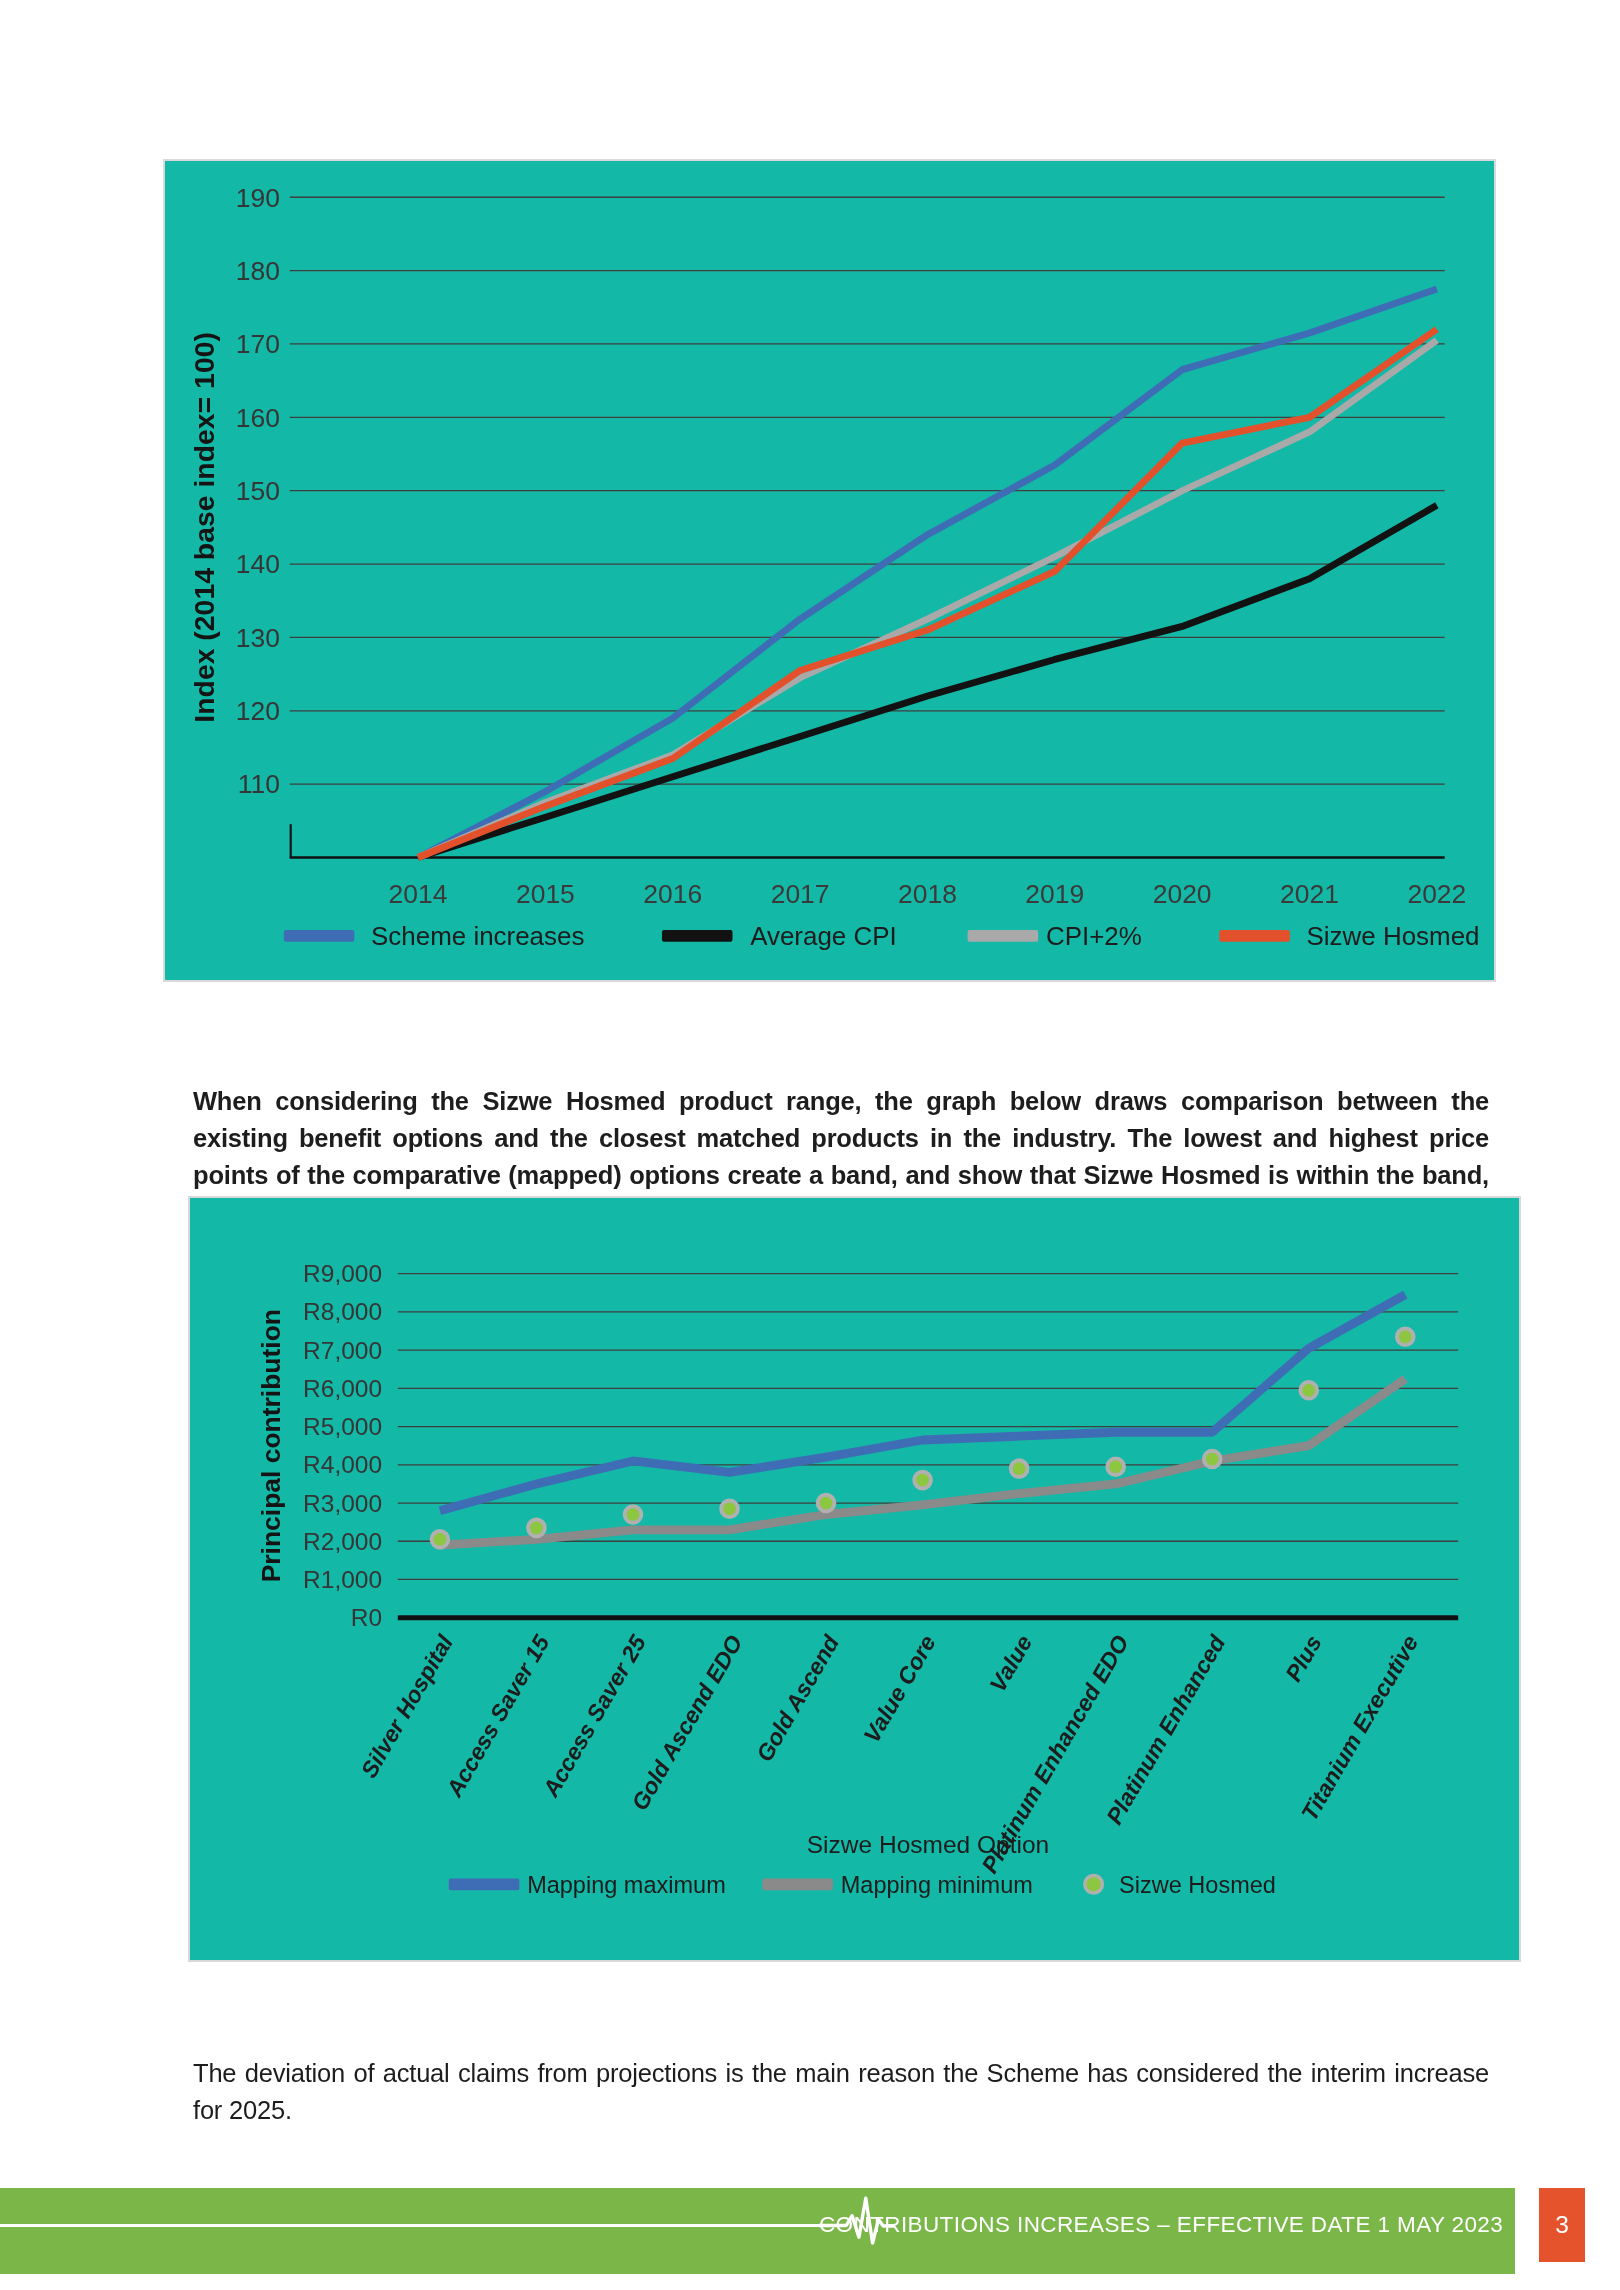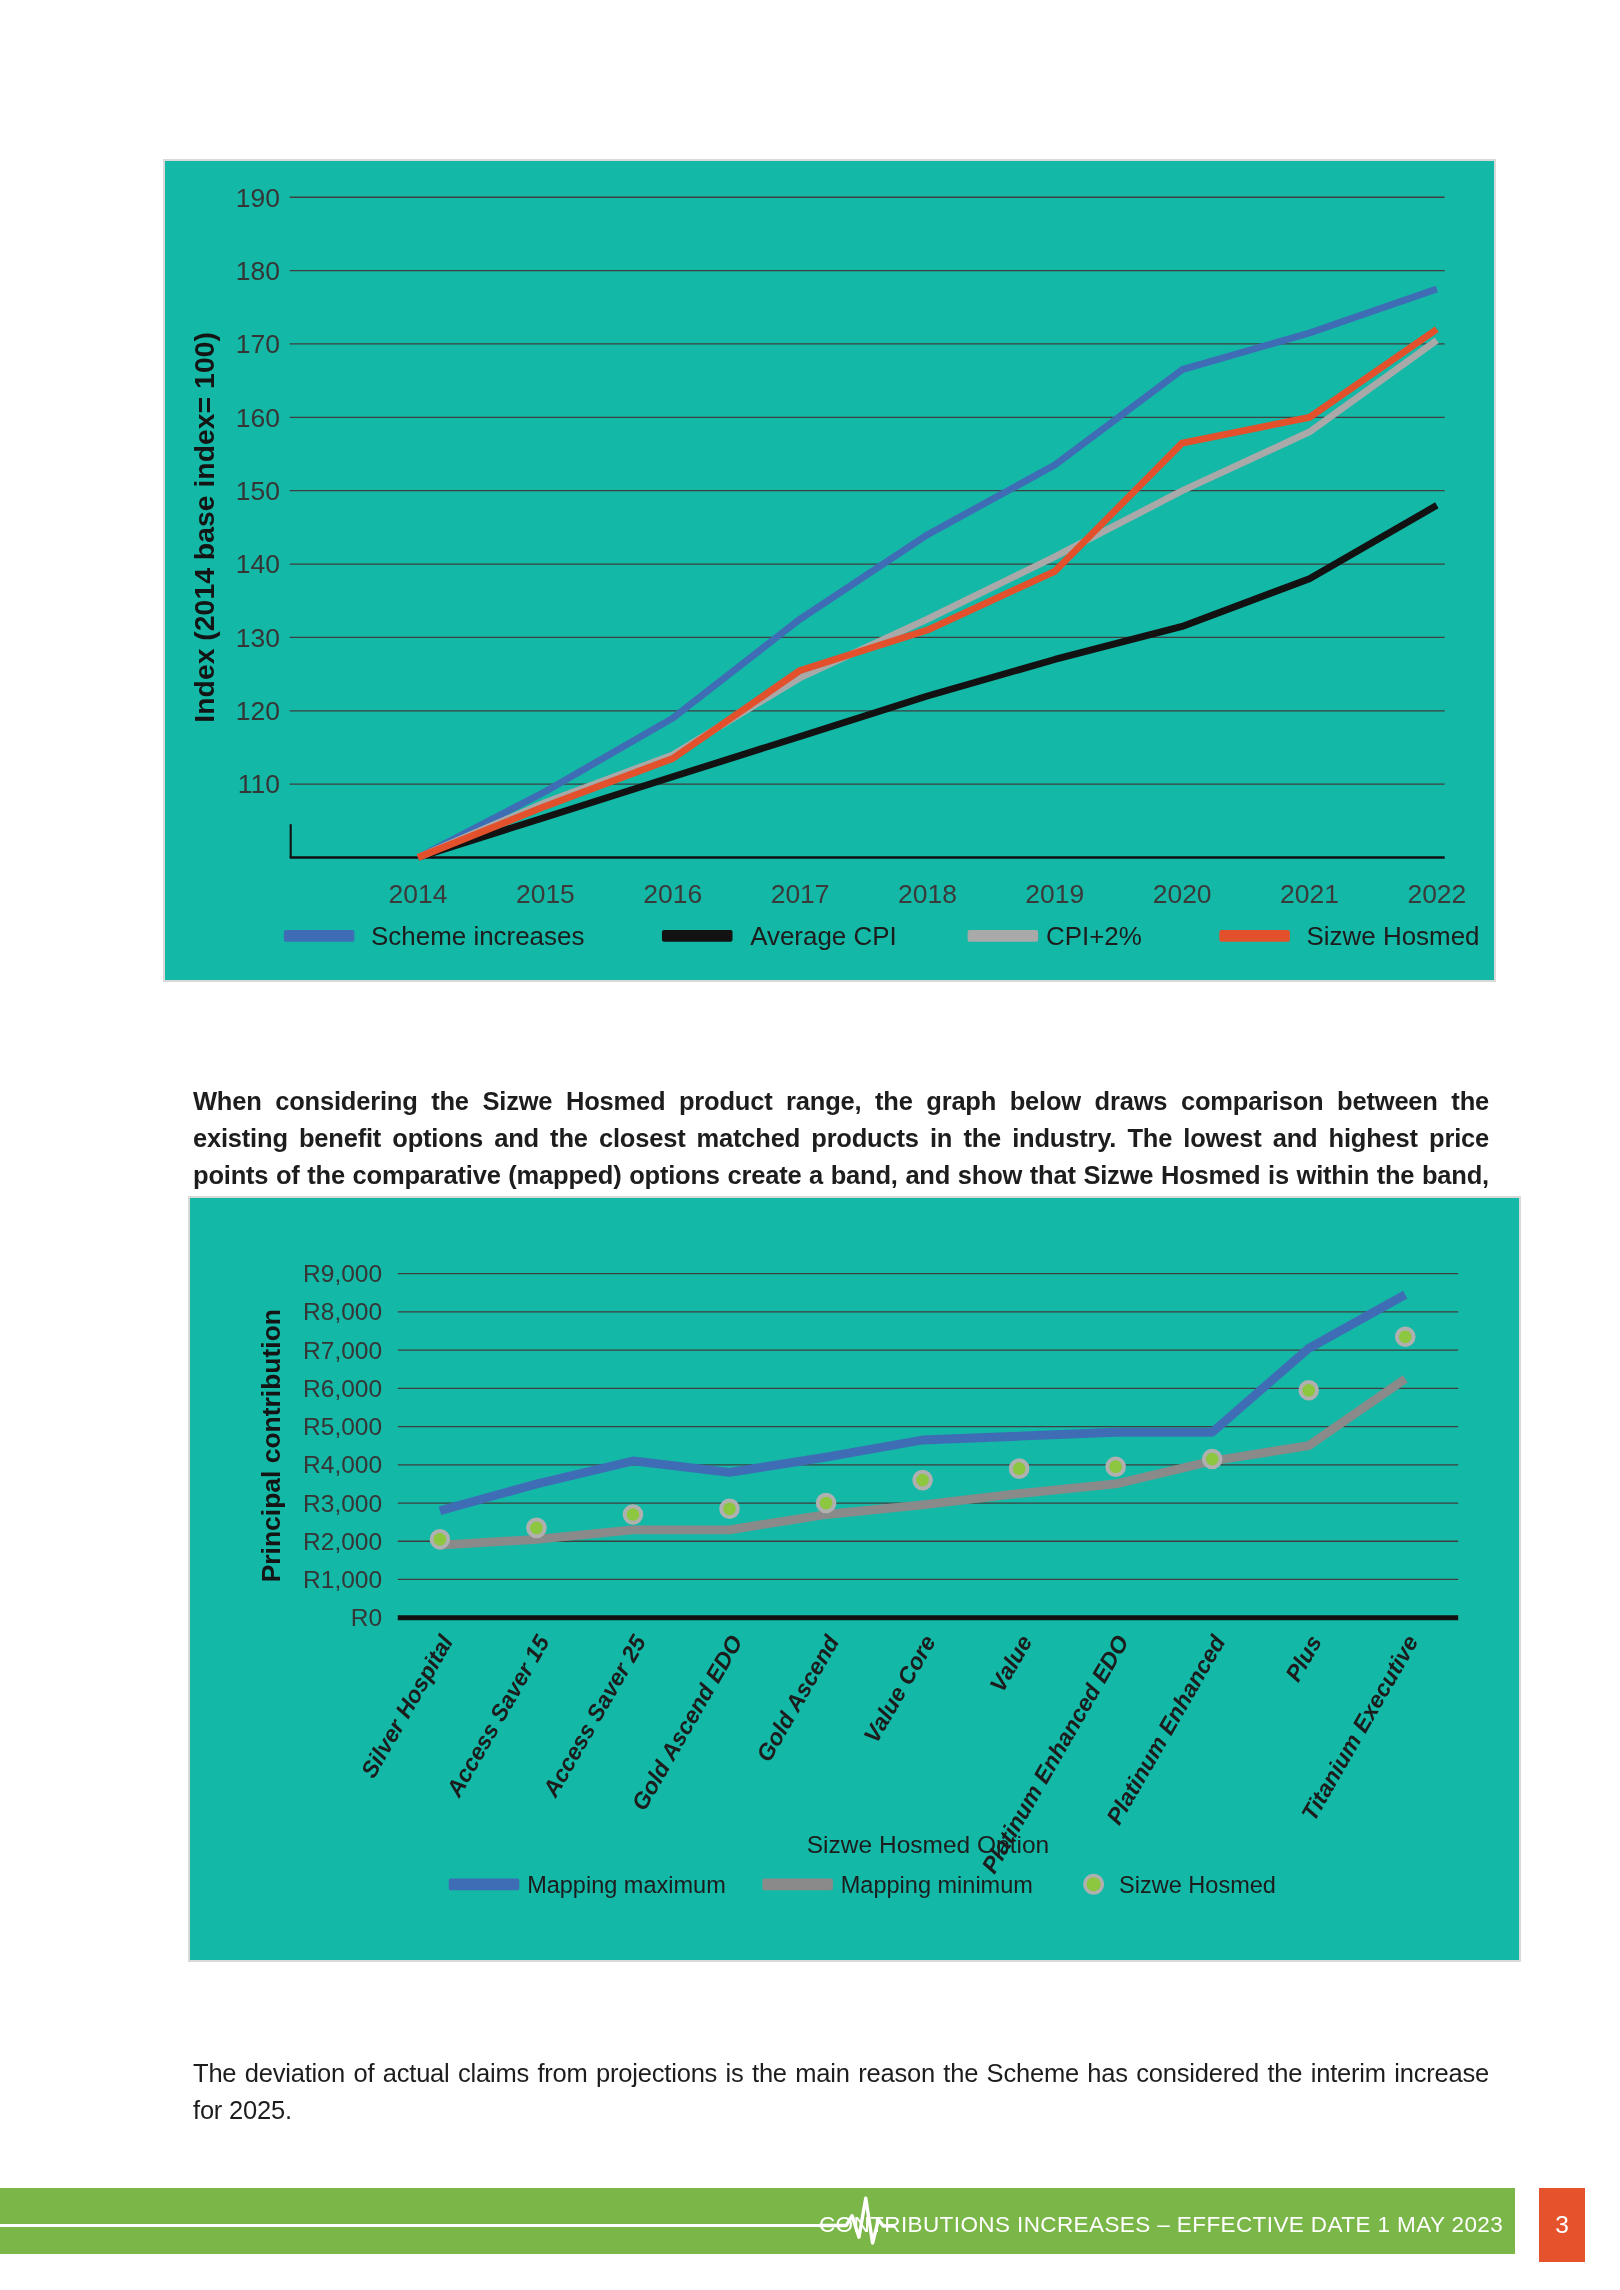--- a/index.html
+++ b/index.html
@@ -15,21 +15,21 @@
   #chart1-card{top:159px;height:823px;}
   #chart2-card{top:1196px;height:766px;margin-left:25px;}
   .chart-card svg{display:block;}
   .para{
     position:absolute;left:193px;width:1296px;text-align:justify;
     font-size:25.5px;line-height:37px;letter-spacing:-0.2px;color:#1d1d1d;
   }
   #para1{top:1057px;font-weight:bold;}
   #para2{top:2029px;}
   .footer-band{
-    position:absolute;left:0;top:2188px;width:1515px;height:66px;
+    position:absolute;left:0;top:2188px;width:1515px;height:86px;
   }
   .footer-rule{
     position:absolute;left:0;top:36px;width:821px;height:2.9px;background:#ffffff;
   }
   .footer-ecg{position:absolute;left:819px;top:0;}
   .footer-label{
     position:absolute;right:11.8px;top:0;height:74px;display:flex;align-items:center;
     color:#ffffff;font-size:22.5px;letter-spacing:0.4px;white-space:nowrap;
   }
   .page-badge{

